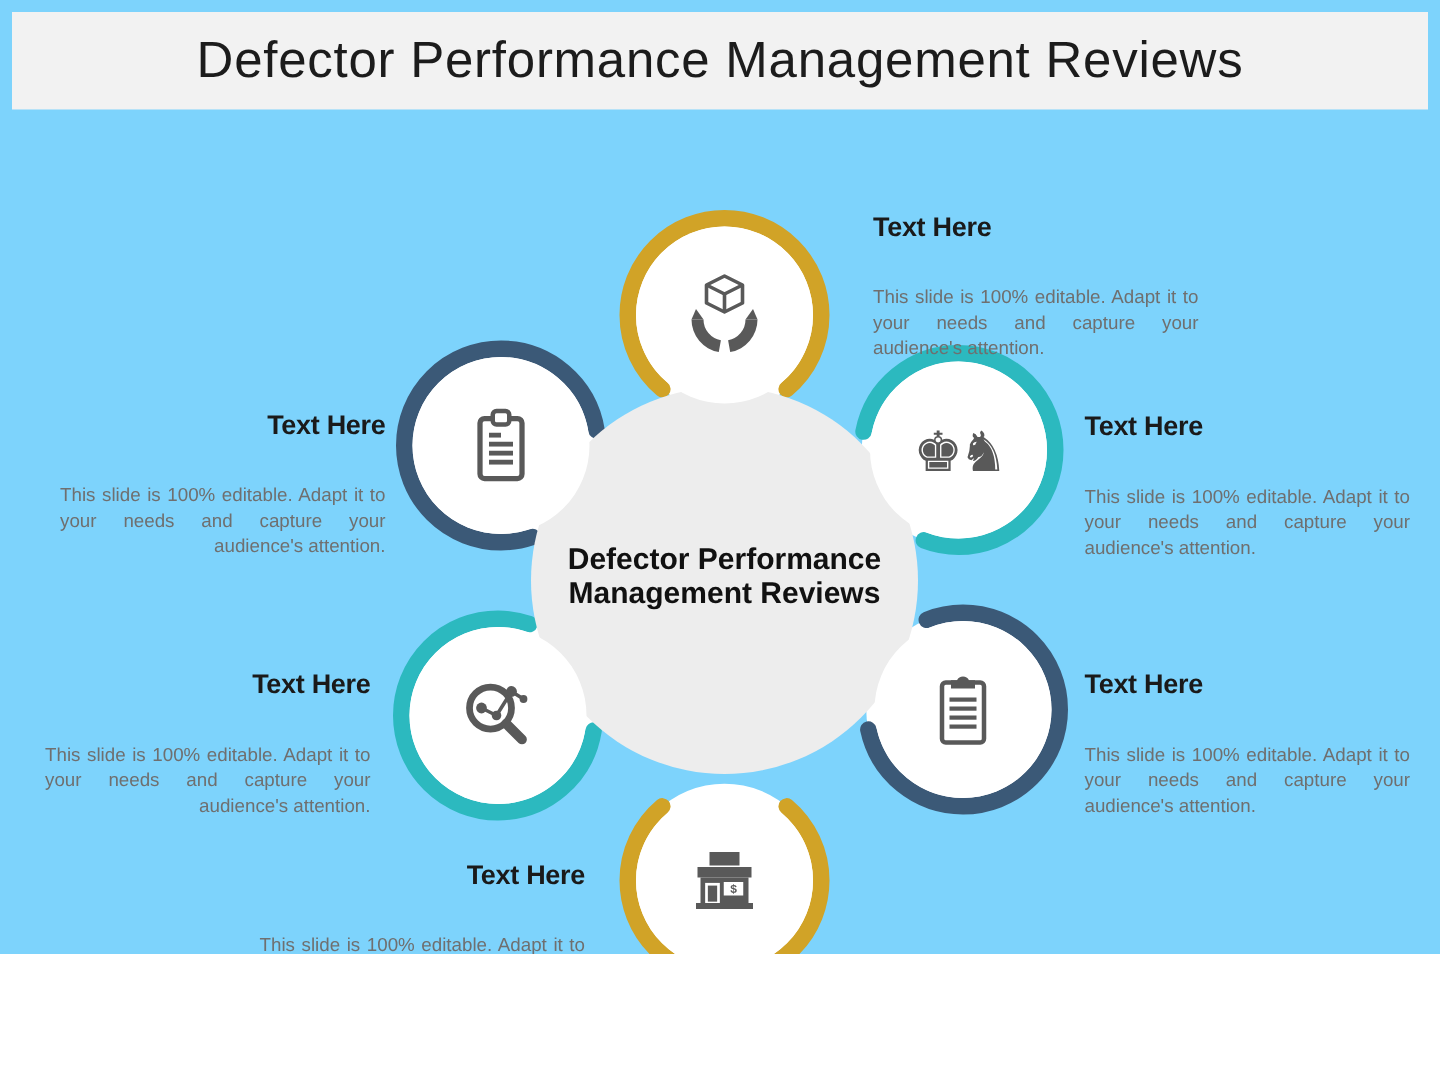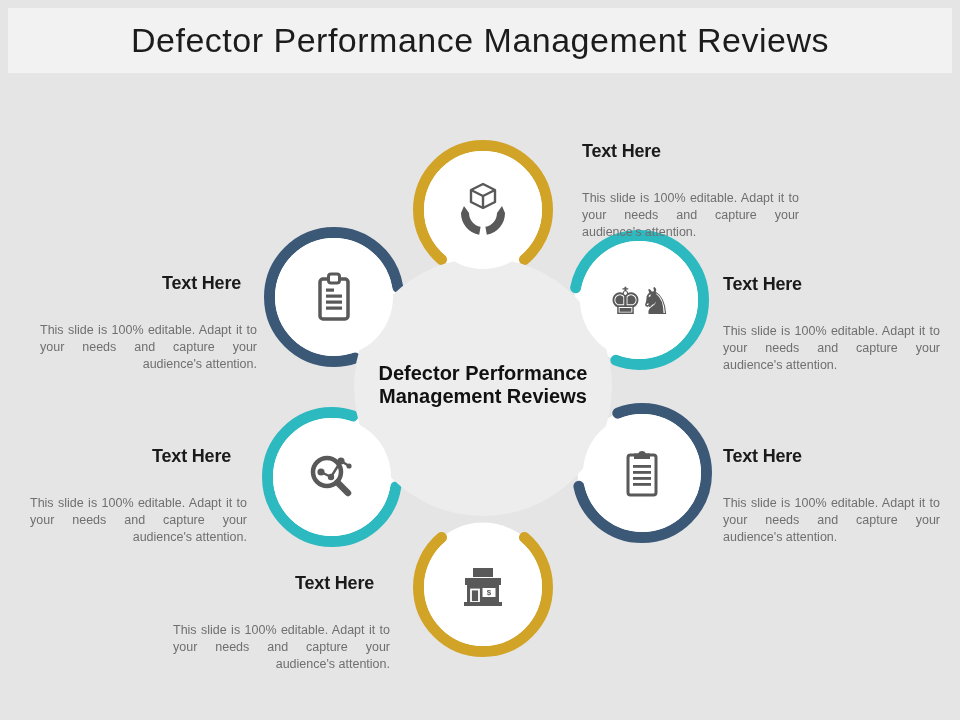--- a/index.html
+++ b/index.html
@@ -1,36 +1,36 @@
 <!DOCTYPE html>
 <html><head>
 <meta charset="utf-8">
 <style>
   html,body { margin:0; padding:0; background:#ffffff; }
   .slide {
-    position:relative; width:960px; height:720px; overflow:hidden;
-    background:#e5e5e5; font-family:"Liberation Sans", sans-serif;
+    position:relative; width:960px; height:636px; overflow:hidden;
+    background:#7dd3fc; font-family:"Liberation Sans", sans-serif;
   }
   .title-bar {
     position:absolute; left:8px; top:8px; width:944px; height:65px;
     background:#F2F2F2; display:flex; align-items:center; justify-content:center;
   }
   .title-bar h1 {
     margin:0; font-size:34px; font-weight:400; color:#1C1C1C;
     letter-spacing:0.5px; white-space:nowrap;
   }
   .diagram { position:absolute; left:0; top:0; width:960px; height:720px; }
   .center-label {
     position:absolute; left:343px; top:362px; width:280px;
     text-align:center; font-size:20px; font-weight:bold; color:#111111;
     line-height:23px;
   }
   .text-block { position:absolute; }
   .text-block .heading {
-    font-size:18px; font-weight:bold; color:#1A1A1A; margin:0 16px 4px 0;
+    font-size:18px; font-weight:bold; color:#1A1A1A; margin:0 0 4px 0;
     letter-spacing:-0.2px;
   }
   .text-block .body {
     font-size:12.5px; color:#6F6F6F; line-height:17px;
     text-align:justify;
     margin-top:28px;
   }
   .align-left .heading { text-align:left; }
   .align-left .body   { text-align-last:left; }
   .align-right .heading { text-align:right; }

